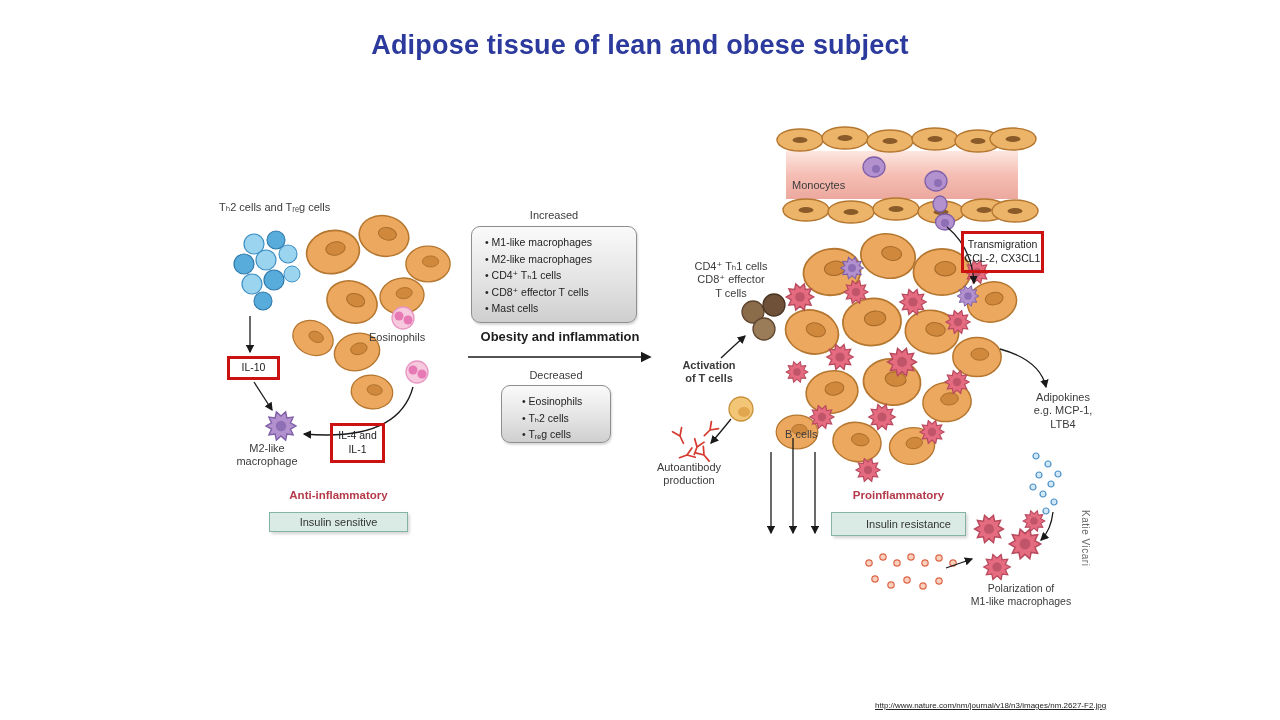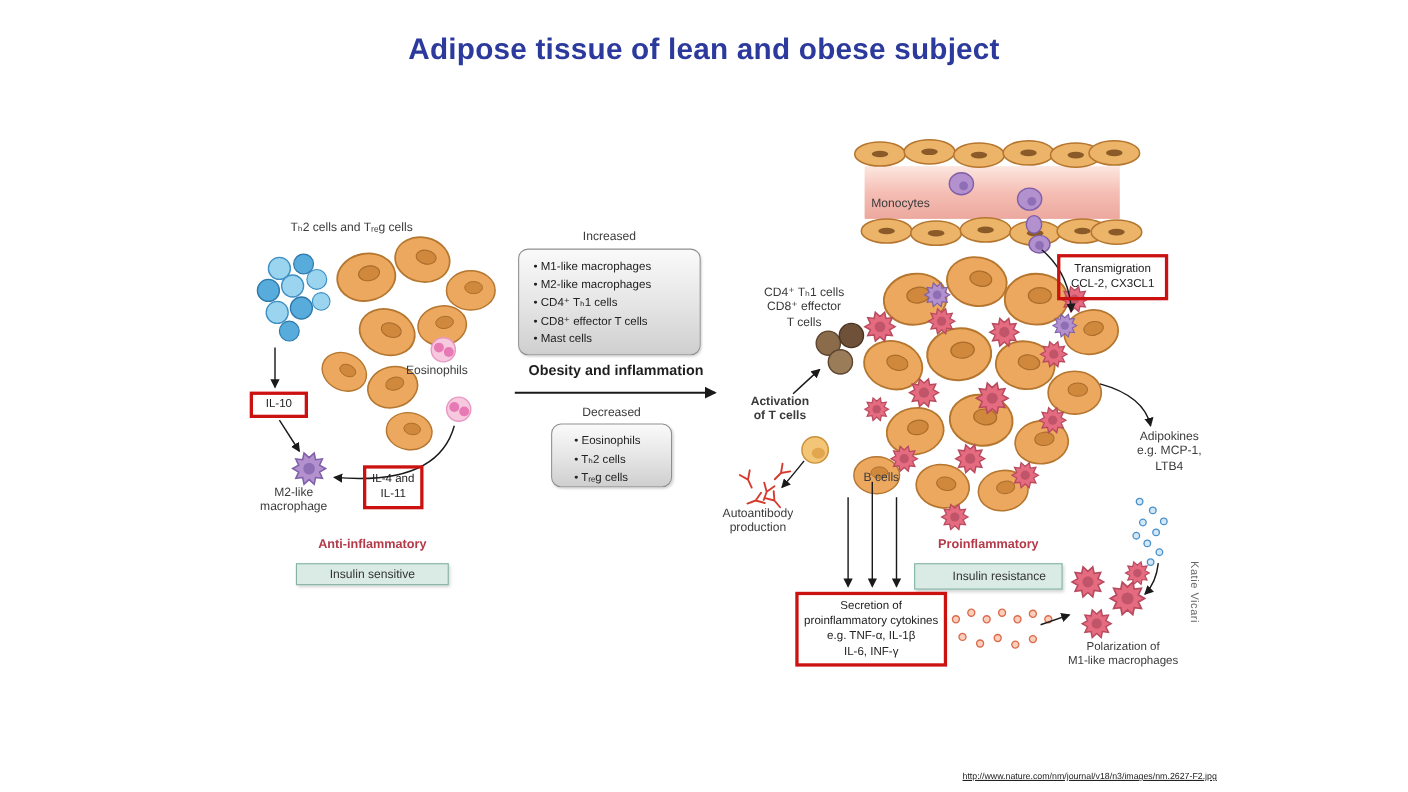--- a/index.html
+++ b/index.html
@@ -238,66 +238,62 @@
       <path d="M793,438 L793,533" marker-end="url(#arr)"></path>
       <path d="M815,452 L815,533" marker-end="url(#arr)"></path>
       <path d="M1000,349 Q1040,360 1046,387" marker-end="url(#arr)"></path>
       <path d="M1053,512 Q1051,530 1041,540" marker-end="url(#arr)"></path>
       <path d="M946,568 L972,559" marker-end="url(#arr)"></path>
     </g>
   </svg>
 
   <div class="slide-title">Adipose tissue of lean and obese subject</div>
 
-  <div class="lbl" style="left:219px;top:201px;margin-left:45px;">Tₕ2 cells and Tᵣₑg cells</div>
+  <div class="lbl" style="left:219px;top:201px;">Tₕ2 cells and Tᵣₑg cells</div>
   <div class="lbl" style="left:369px;top:331px;">Eosinophils</div>
   <div class="redbox" style="left:227px;top:356px;width:53px;height:24px;">IL-10</div>
   <div class="lbl center" style="left:224px;top:442px;width:86px;">M2-like
 macrophage</div>
   <div class="redbox" style="left:330px;top:423px;width:55px;height:40px;">IL-4 and
-IL-11</div>
+IL-1</div>
   <div class="lbl redtext center" style="left:269px;top:488px;width:139px;">Anti-inflammatory</div>
   <div class="tealbox" style="left:269px;top:512px;width:139px;height:20px;">Insulin sensitive</div>
 
   <div class="lbl center" style="left:471px;top:209px;width:166px;">Increased</div>
   <div class="gbox" style="left:471px;top:226px;width:166px;height:97px;">
     <div class="gitem">M1-like macrophages</div>
     <div class="gitem">M2-like macrophages</div>
     <div class="gitem">CD4⁺ Tₕ1 cells</div>
     <div class="gitem">CD8⁺ effector T cells</div>
     <div class="gitem">Mast cells</div>
   </div>
   <div class="lbl bold center" style="left:460px;top:329px;width:200px;font-size:13px;text-align:center;">Obesity and inflammation</div>
   <div class="lbl center" style="left:501px;top:369px;width:110px;">Decreased</div>
   <div class="gbox" style="left:501px;top:385px;width:110px;height:58px;padding-left:20px;">
     <div class="gitem">Eosinophils</div>
     <div class="gitem">Tₕ2 cells</div>
     <div class="gitem">Tᵣₑg cells</div>
   </div>
 
   <div class="lbl" style="left:792px;top:179px;">Monocytes</div>
-  <div class="redbox" style="left:961px;top:231px;width:101px;height:42px;">
+  <div class="redbox" style="left:961px;top:231px;width:83px;height:42px;">
     <div>Transmigration</div>
     <div>CCL-2, CX3CL1</div>
   </div>
   <div class="lbl center" style="left:688px;top:260px;width:86px;">CD4⁺ Tₕ1 cells
 CD8⁺ effector
 T cells</div>
   <div class="lbl center" style="left:676px;top:359px;width:66px;font-weight:bold;">Activation
 of T cells</div>
   <div class="lbl" style="left:737px;top:428px;padding-left:48px;">B cells</div>
   <div class="lbl center" style="left:648px;top:461px;width:82px;">Autoantibody
 production</div>
   <div class="lbl center" style="left:1024px;top:391px;width:78px;">Adipokines
 e.g. MCP-1,
 LTB4</div>
   <div class="lbl redtext center" style="left:831px;top:488px;width:135px;">Proinflammatory</div>
   <div class="tealbox" style="left:831px;top:512px;width:135px;height:24px;padding-left:20px;">Insulin resistance</div>
-  <div class="redbox" style="left:723px;top:538px;width:138px;height:68px;">Secretion of
-proinflammatory cytokines
-e.g. TNF-α, IL-1β
-IL-6, INF-γ</div>
   <div class="lbl center" style="left:962px;top:582px;width:118px;font-size:10.5px;">Polarization of
 M1-like macrophages</div>
   <div class="credit" style="left:1080px;top:510px;">Katie Vicari</div>
 
   <div class="url" style="left:875px;top:701px;">http://www.nature.com/nm/journal/v18/n3/images/nm.2627-F2.jpg</div>
 </div>
 
 </body></html>

